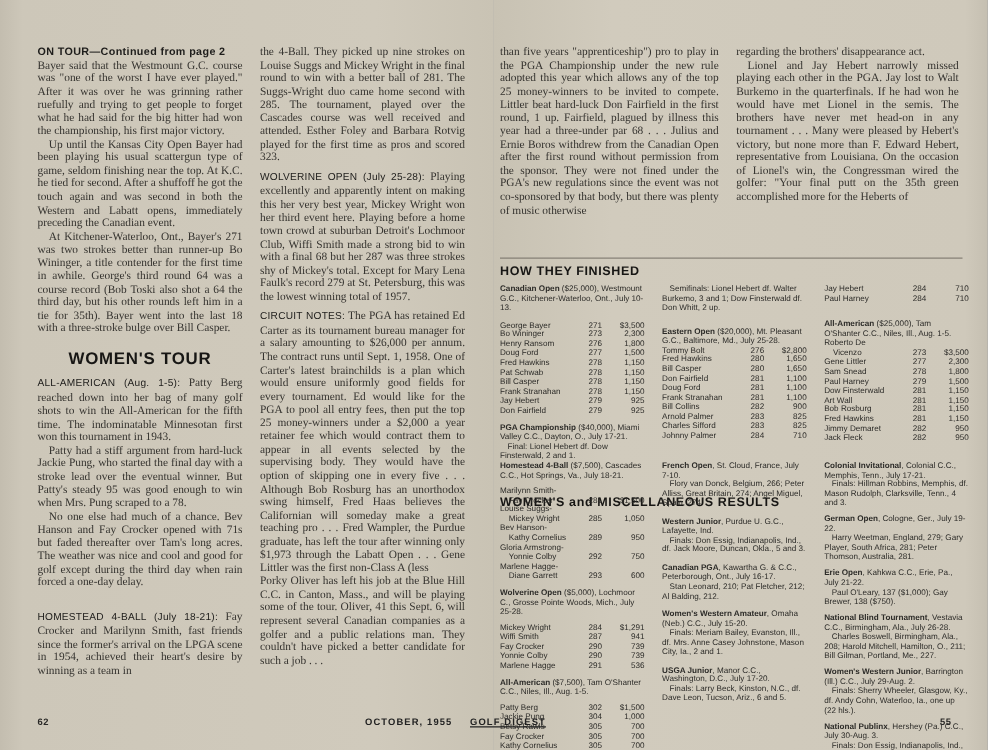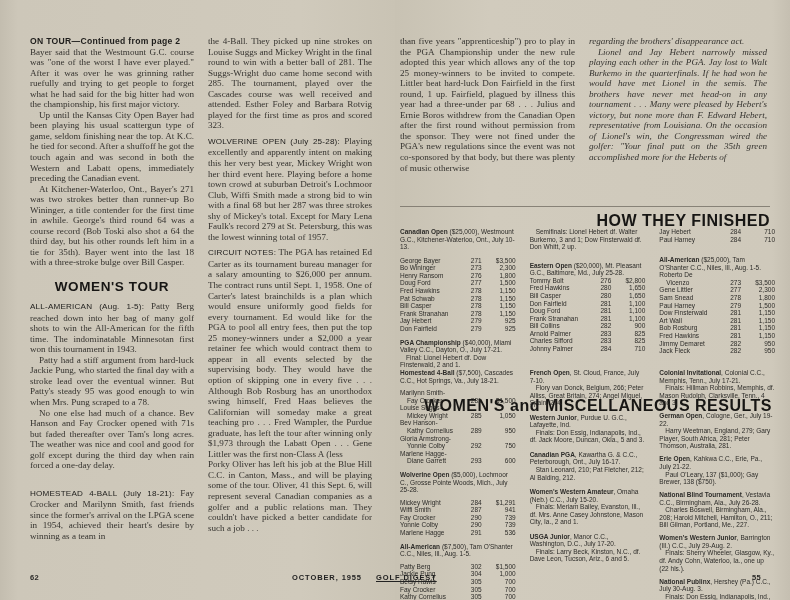--- a/index.html
+++ b/index.html
@@ -41,22 +41,22 @@
     font-weight:normal;font-size:8.1px;letter-spacing:.2px;color:#1e1d1b;
   }
   .section-head{
     font-family:"Liberation Sans", sans-serif;
     font-weight:bold;font-size:13.5px;letter-spacing:.6px;
     text-align:center;color:#171614;
     margin:11px 0 7px 0;
   }
   .big-head{
     font-family:"Liberation Sans", sans-serif;
-    font-weight:bold;font-size:16px;letter-spacing:.5px;
-    text-align:right;color:#171614;
+    font-weight:bold;font-size:10px;letter-spacing:.5px;
+    text-align:left;color:#171614;
   }
   .big-head .lc{font-weight:bold;}
   .rule{height:1px;background:#6f6a60;opacity:.75;}
 
   
   .res{font-family:"Liberation Sans", sans-serif;font-size:6.5px;line-height:7.55px;color:#2c2b28;}
   .res .ev{font-weight:bold;}
   .res .blk{margin-bottom:5.5px;}
   .res .hang{text-indent:6px;}
   table.scores{border-collapse:collapse;width:100%;font-family:"Liberation Sans", sans-serif;
@@ -117,21 +117,21 @@
     </div>
   </div>
 
   <div class="folio" style="position:absolute;left:30px;top:573px;">62</div>
   <div class="issue" style="position:absolute;left:292px;top:573px;">OCTOBER, 1955</div>
 
   <div class="cols" style="left:400px;top:36px;width:370px;">
     <div class="col art" style="width:175px;">
       <p class="noind">than five years "apprenticeship") pro to play in the PGA Championship under the new rule adopted this year which allows any of the top 25 money-winners to be invited to compete. Littler beat hard-luck Don Fairfield in the first round, 1 up. Fairfield, plagued by illness this year had a three-under par 68 . . . Julius and Ernie Boros withdrew from the Canadian Open after the first round without permission from the sponsor. They were not fined under the PGA's new regulations since the event was not co-sponsored by that body, but there was plenty of music otherwise</p>
     </div>
-    <div class="col art" style="width:178px;font-style:italic;">
+    <div class="col art" style="width:178px;">
       <p class="noind">regarding the brothers' disappearance act.</p>
       <p>Lionel and Jay Hebert narrowly missed playing each other in the PGA. Jay lost to Walt Burkemo in the quarterfinals. If he had won he would have met Lionel in the semis. The brothers have never met head-on in any tournament . . . Many were pleased by Hebert's victory, but none more than F. Edward Hebert, representative from Louisiana. On the occasion of Lionel's win, the Congressman wired the golfer: "Your final putt on the 35th green accomplished more for the Heberts of</p>
     </div>
   </div>
 
   <div style="position:absolute;left:400px;top:206px;width:370px;">
     <div class="rule"></div>
     <div class="big-head" style="margin-top:5px;">HOW THEY FINISHED</div>
   </div>
 

